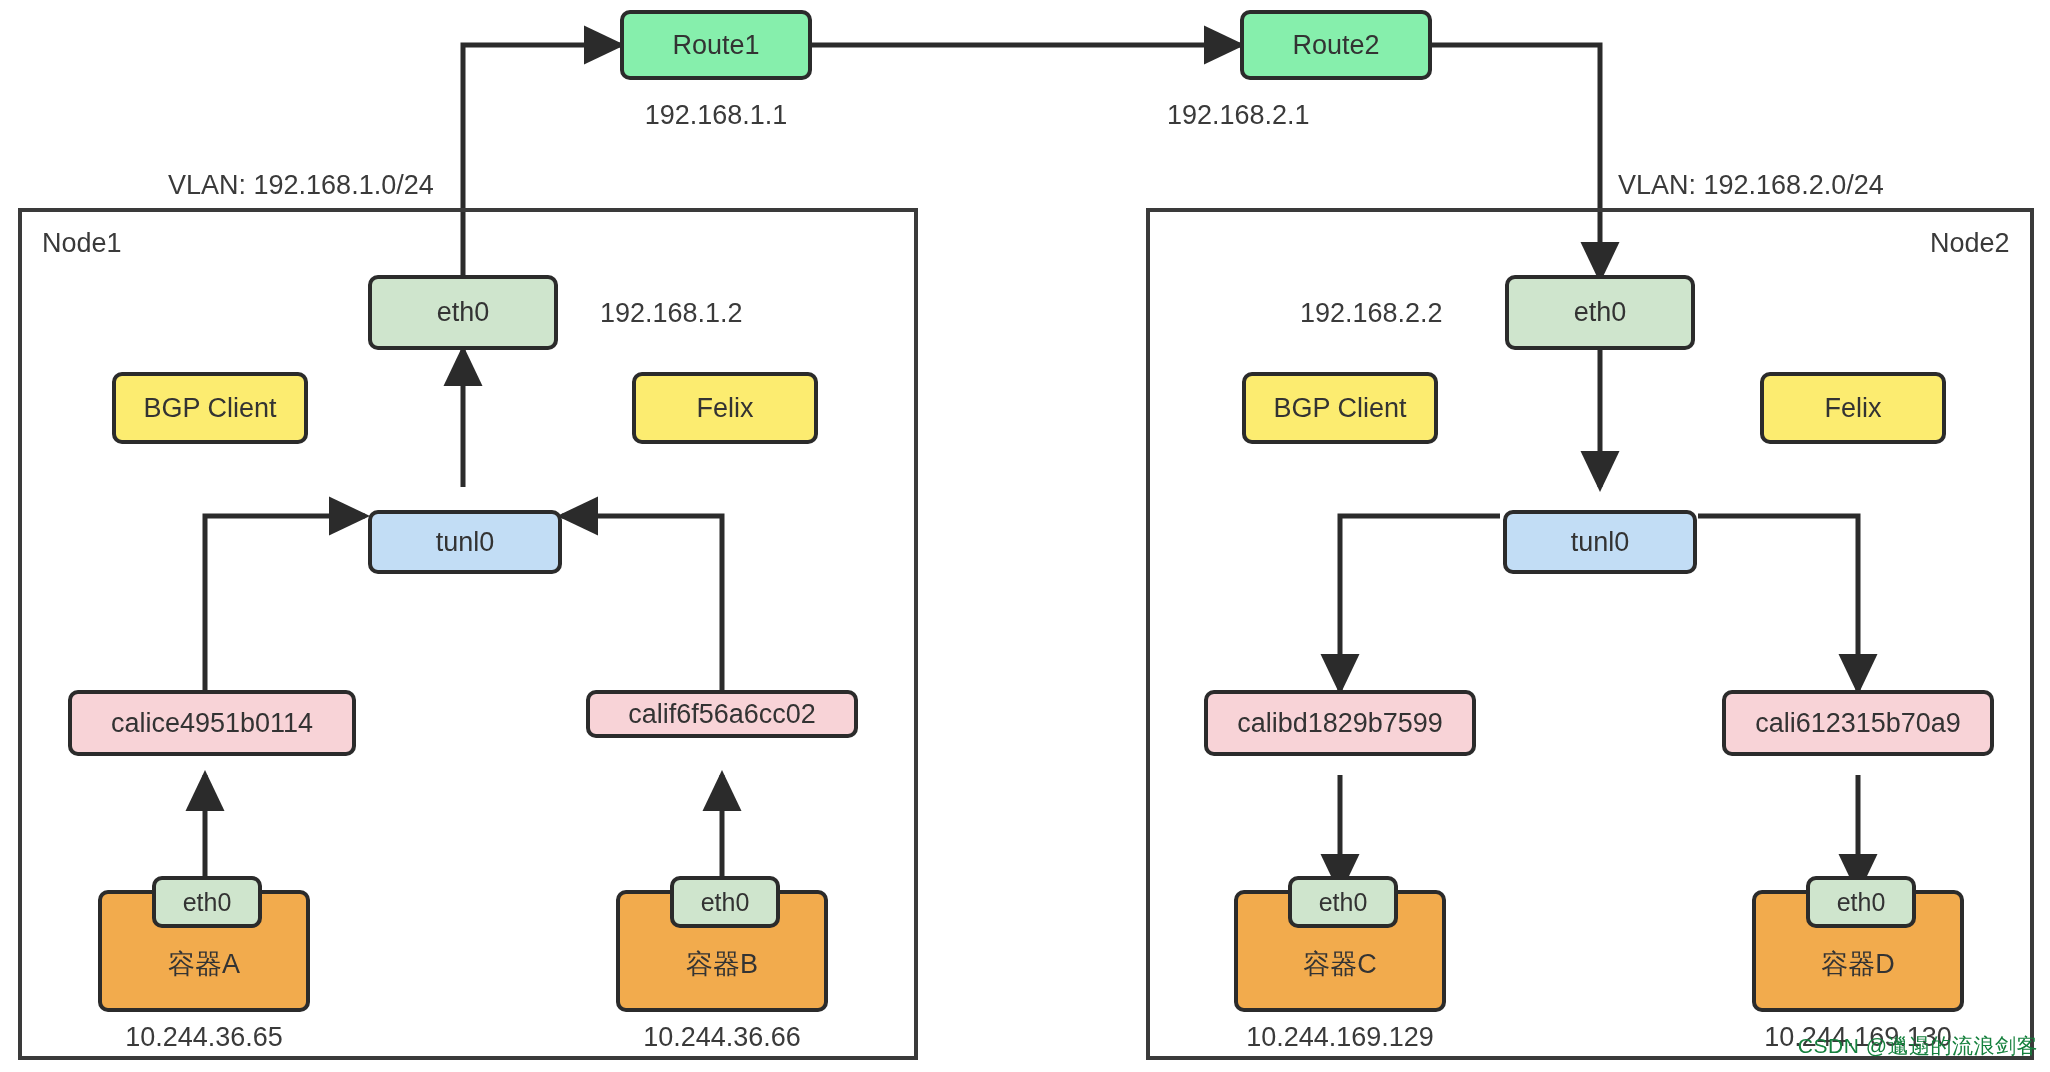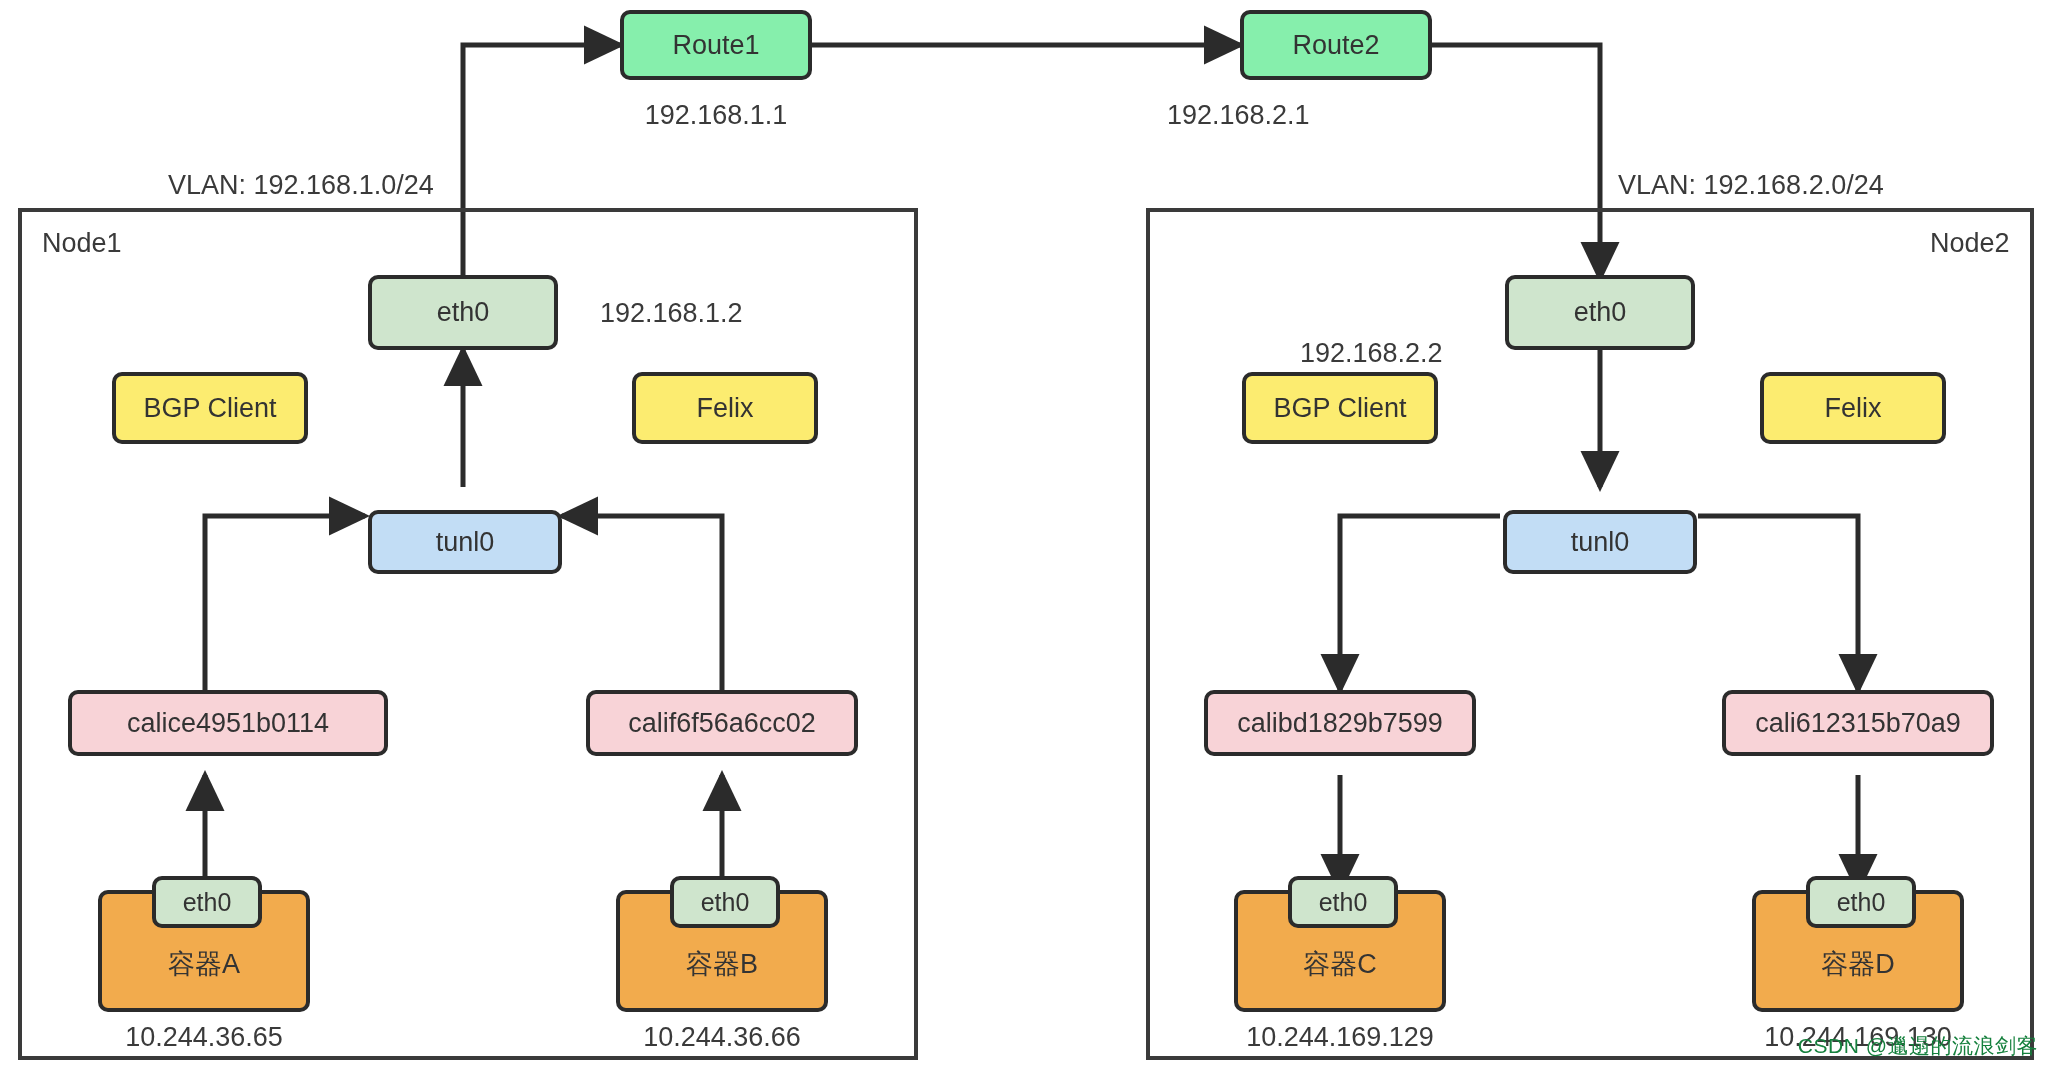--- a/index.html
+++ b/index.html
@@ -160,24 +160,24 @@
   </div>
 
   <div class="nbox felix" style="left:632px; top:372px; width:186px; height:72px;">
     <span>Felix</span>
   </div>
 
   <div class="nbox tunl" style="left:368px; top:485px; width:194px; height:64px;">
     <span>tunl0</span>
   </div>
 
-  <div class="nbox cali" style="left:68px; top:690px; width:320px; height:66px;">
+  <div class="nbox cali" style="left:68px; top:690px; width:288px; height:66px;">
     <span>calice4951b0114</span>
   </div>
-  <div class="nbox cali" style="left:586px; top:690px; width:272px; height:66px;">
+  <div class="nbox cali" style="left:586px; top:690px; width:272px; height:48px;">
     <span>calif6f56a6cc02</span>
   </div>
 
   <div class="nbox ctr" style="left:98px; top:890px; width:212px; height:122px; display:block;">
     <div class="nbox eth eth-inner" style="left:50px; top:-18px; width:110px; height:52px;">
       <span>eth0</span>
     </div>
     <div class="ctr-label">容器A</div>
   </div>
   <div class="cap" style="left:98px; top:1022px; width:212px; text-align:center;">10.244.36.65</div>
@@ -189,21 +189,21 @@
     <div class="ctr-label">容器B</div>
   </div>
   <div class="cap" style="left:616px; top:1022px; width:212px; text-align:center;">10.244.36.66</div>
 
   <div class="node-box" style="left:1146px; top:208px; width:888px; height:852px;"></div>
   <div class="node-title" style="left:1930px; top:228px;">Node2</div>
 
   <div class="nbox eth" style="left:1505px; top:275px; width:190px; height:75px;">
     <span>eth0</span>
   </div>
-  <div class="cap" style="left:1300px; top:298px;margin-top:40px;">192.168.2.2</div>
+  <div class="cap" style="left:1300px; top:298px;">192.168.2.2</div>
 
   <div class="nbox bgp" style="left:1242px; top:372px; width:196px; height:72px;">
     <span>BGP Client</span>
   </div>
 
   <div class="nbox felix" style="left:1760px; top:372px; width:186px; height:72px;">
     <span>Felix</span>
   </div>
 
   <div class="nbox tunl" style="left:1503px; top:485px; width:194px; height:64px;">

